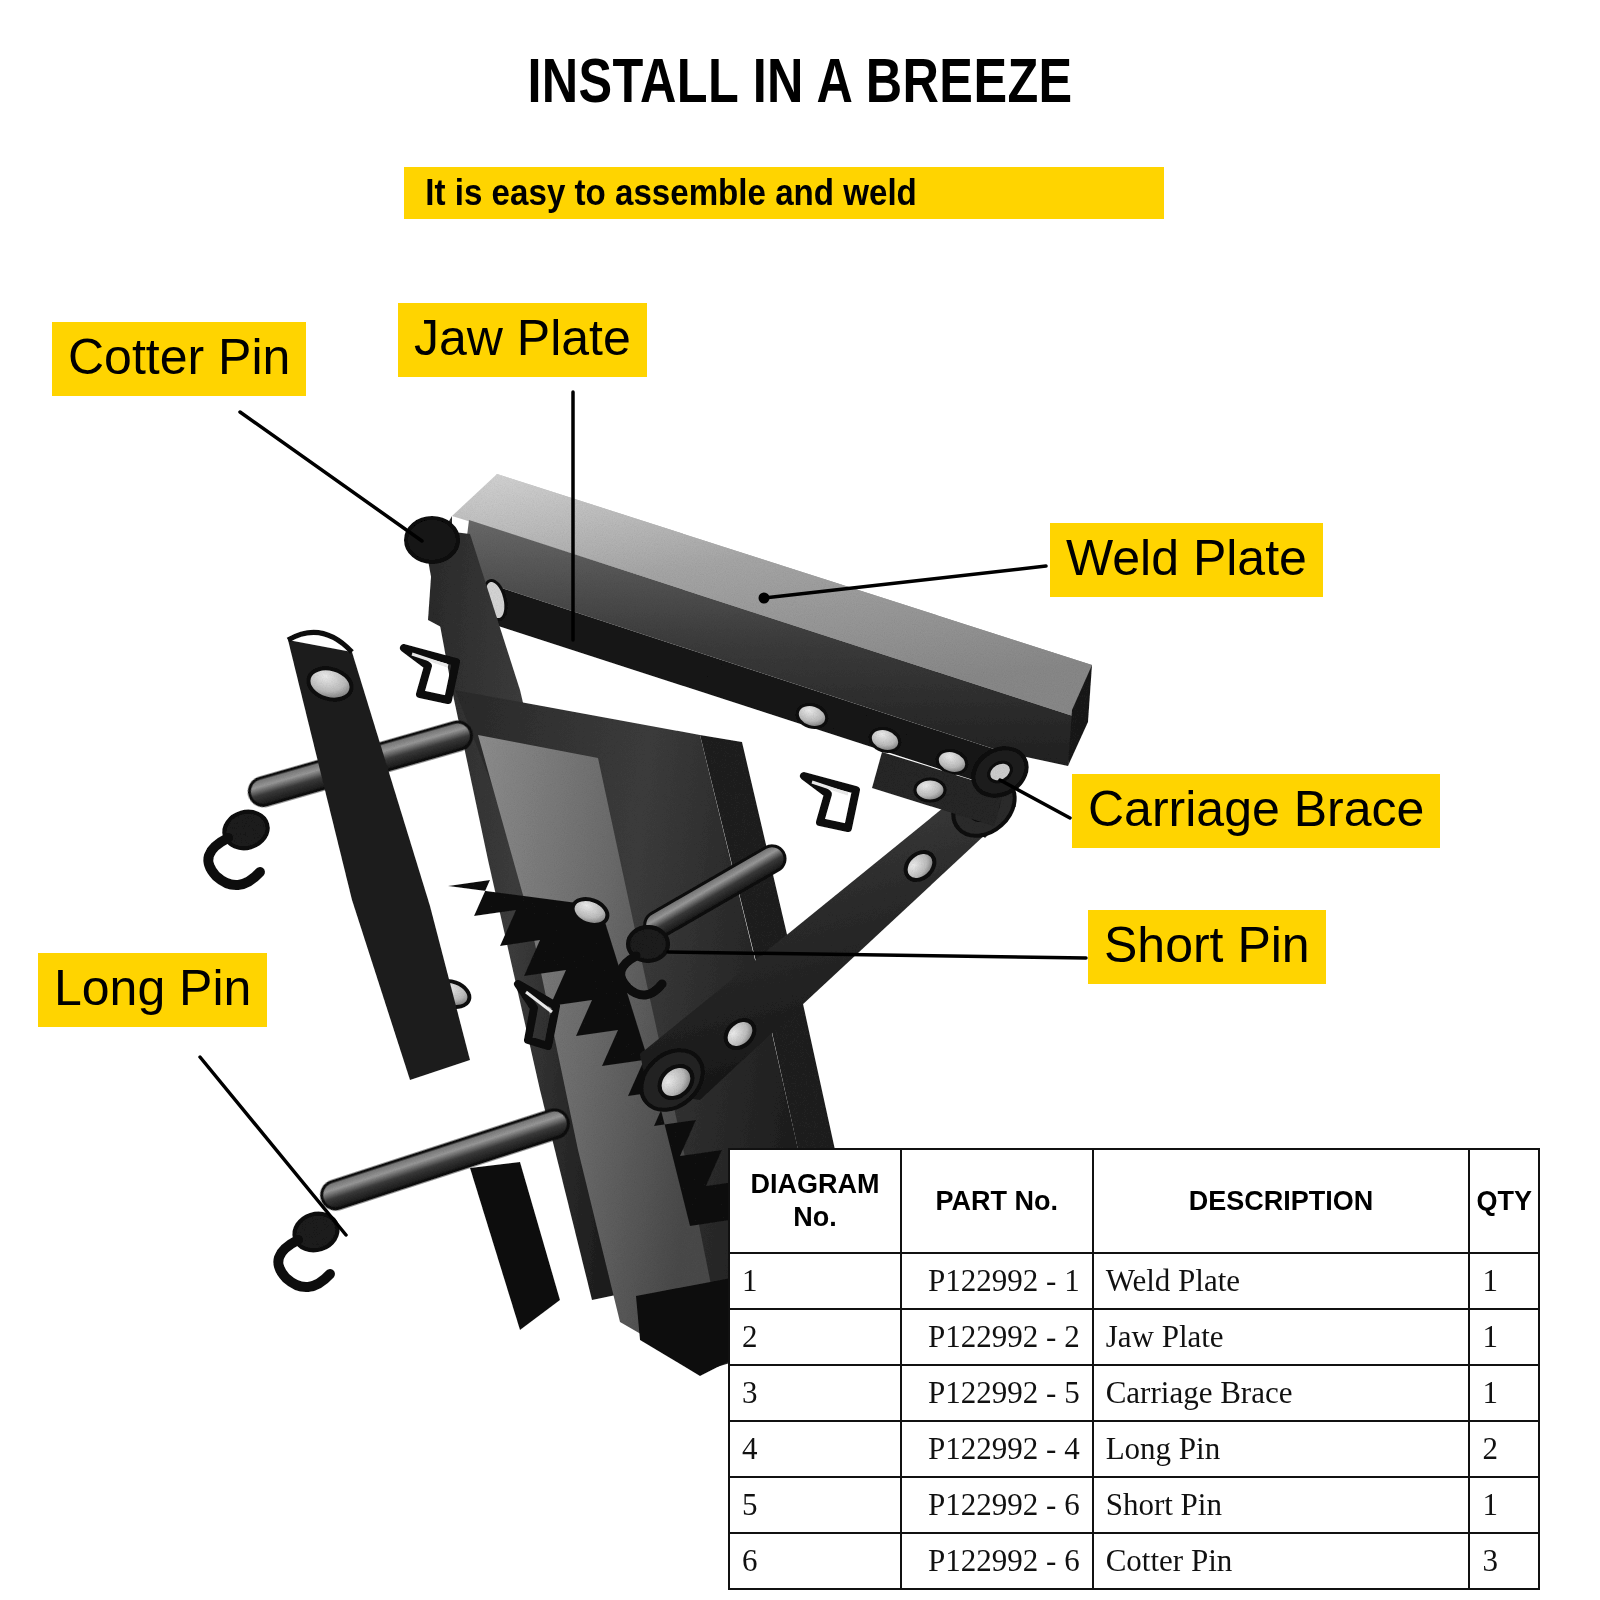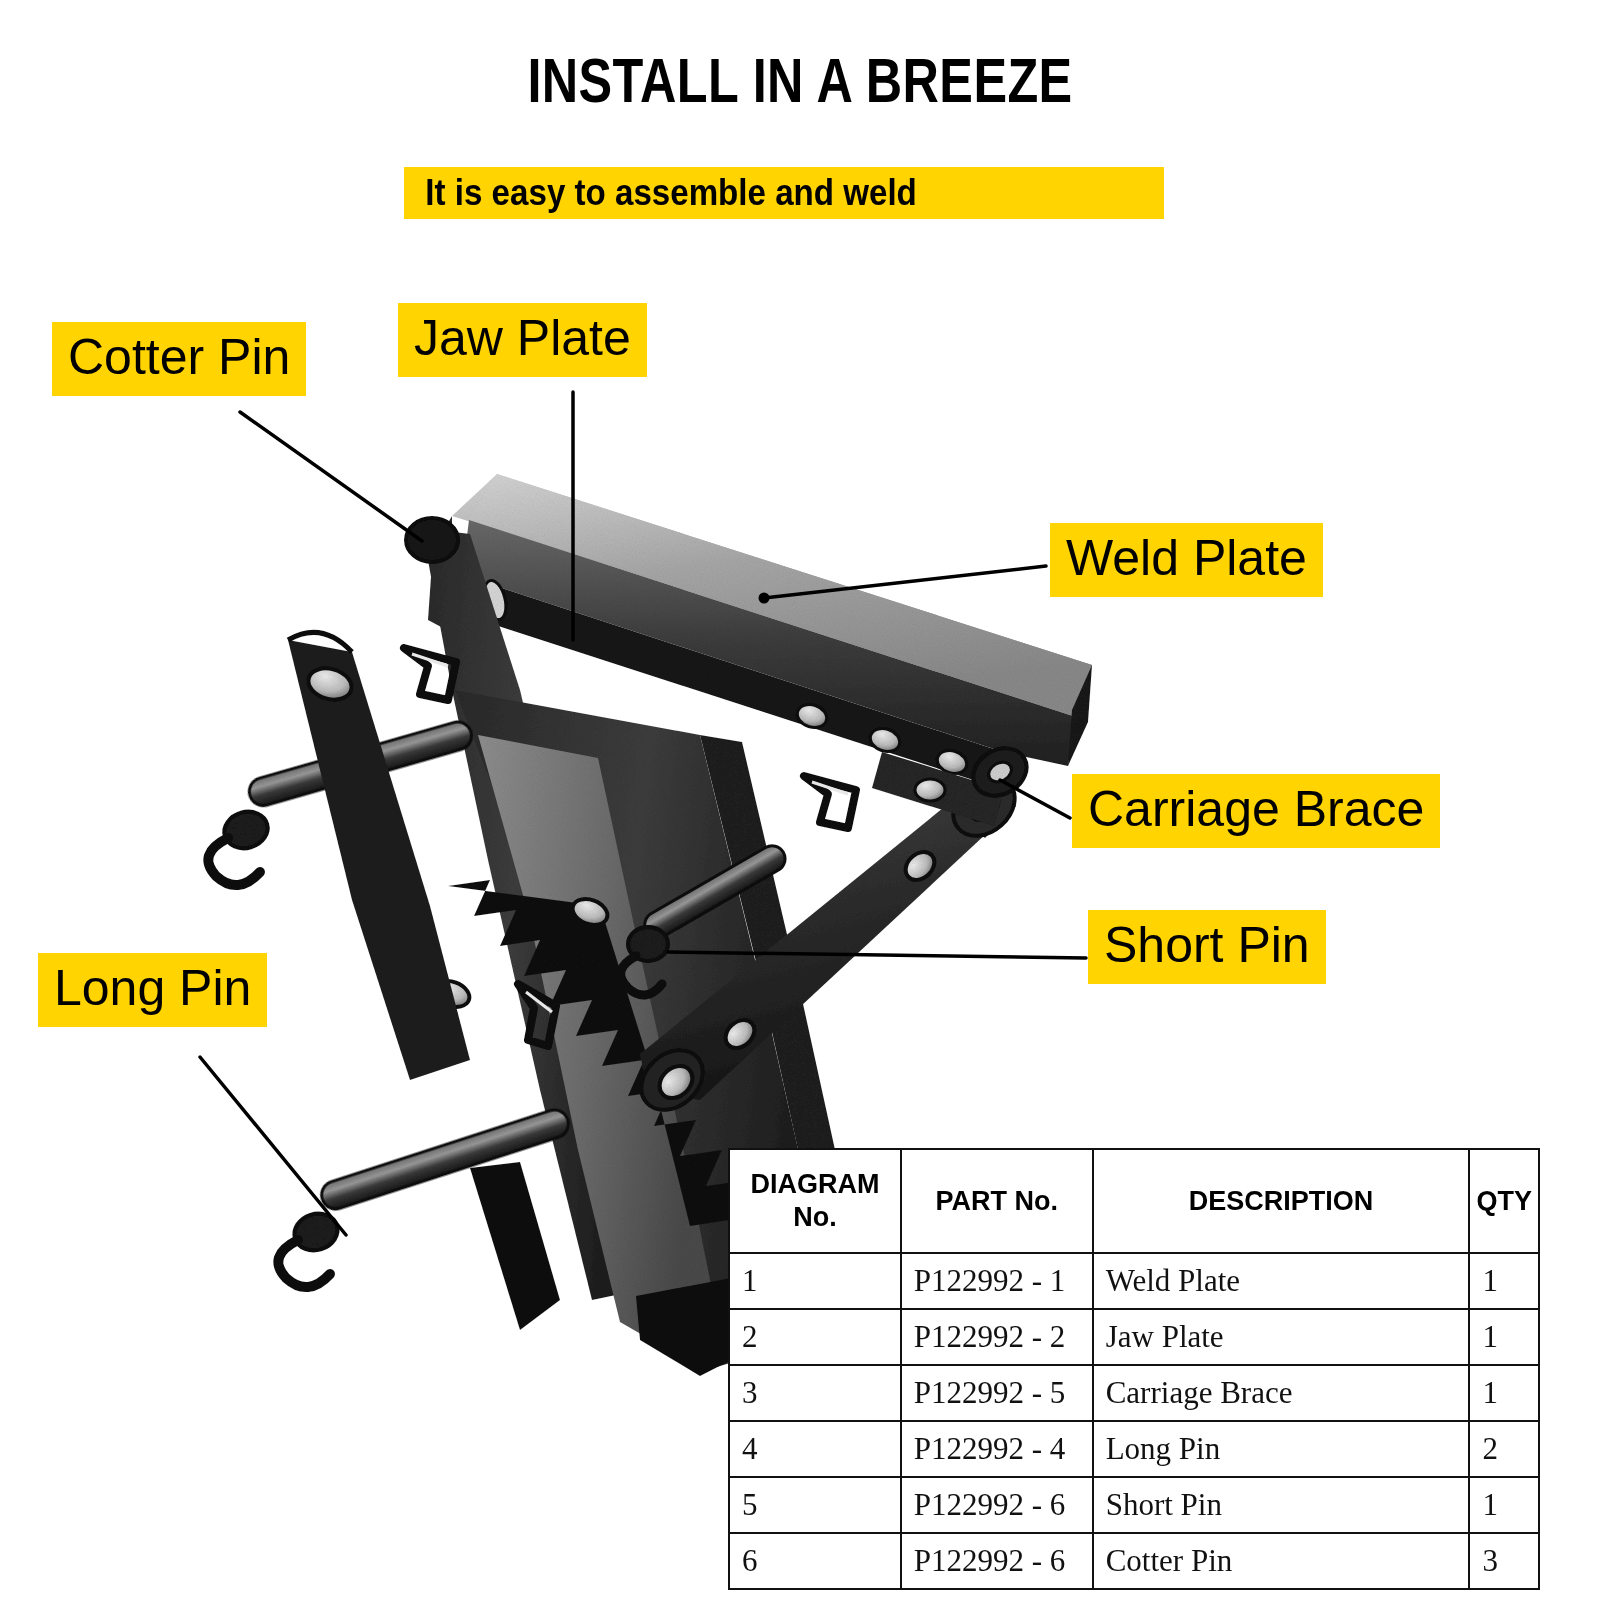--- a/index.html
+++ b/index.html
@@ -67,21 +67,21 @@
   #parts-table tbody td {
     font-family:"Liberation Serif", serif;
     font-size:31px; color:#111;
     height:56px; vertical-align:middle;
     padding:2px 12px;
   }
   .col-diagram { width:172px; }
   .col-part    { width:192px; text-align:left; }
   .col-desc    { width:378px; text-align:left;margin-top:24px; }
   .col-qty     { width:49px;  text-align:left; }
-  #parts-table tbody td.cell-part { white-space:nowrap; }
+  #parts-table tbody td.cell-part { white-space:nowrap;text-align:right; }
 </style>
 </head>
 <body>
 
 <div id="stage">
 
   <div class="title">INSTALL IN A BREEZE</div>
 
   <div class="subtitle-wrap">
     <div class="subtitle">It is easy to assemble and weld</div>

